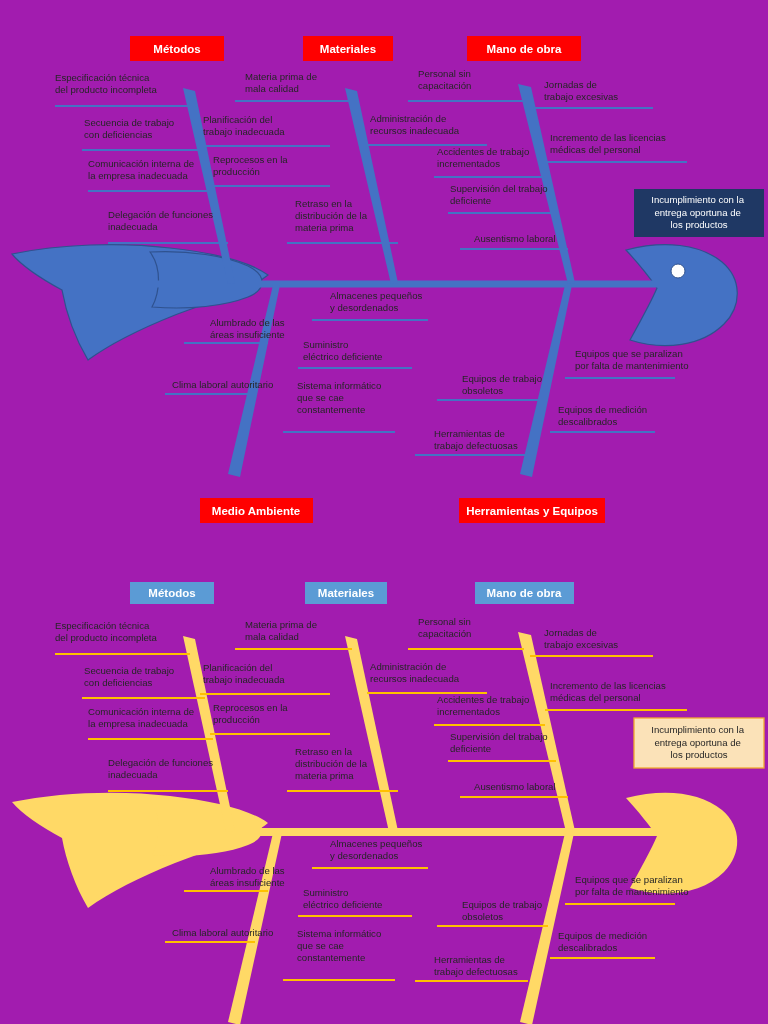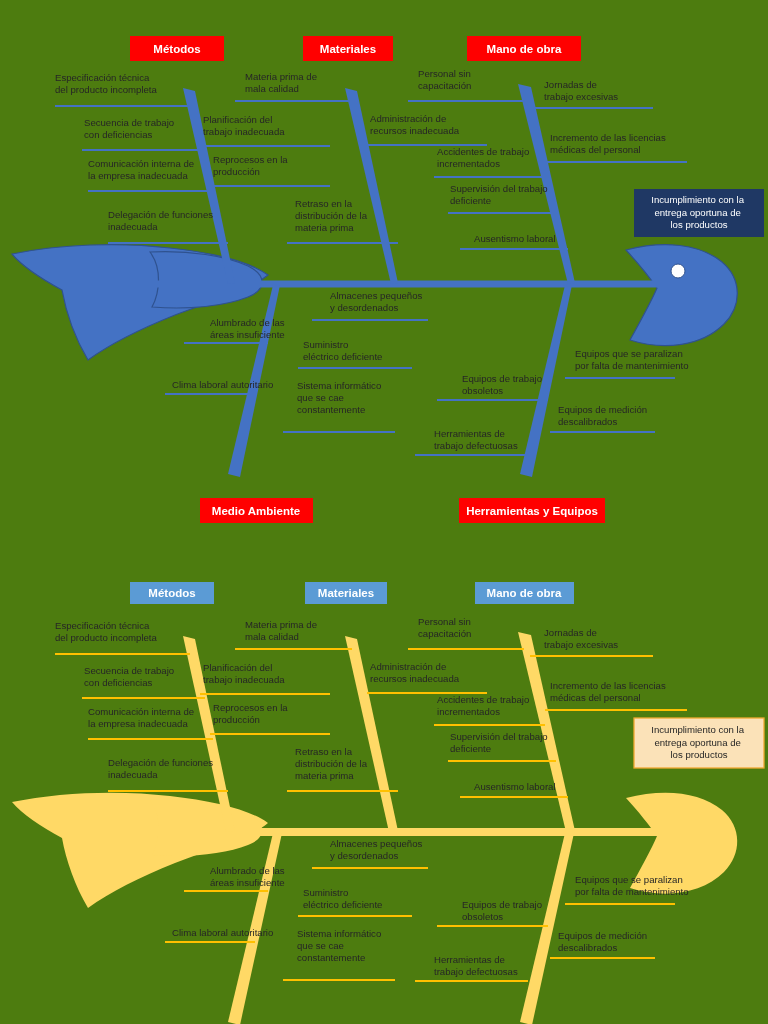--- a/index.html
+++ b/index.html
@@ -1,17 +1,17 @@
 <!DOCTYPE html>
 <html><head>
 <meta charset="utf-8">
 <style>
   html,body{margin:0;padding:0;background:#ffffff;}
   body{width:768px;height:1024px;overflow:hidden;font-family:"Liberation Sans",sans-serif;}
-  .page{position:relative;width:768px;height:1024px;background:#4d7c0f;}
+  .page{position:relative;width:768px;height:1024px;background:#a21caf;}
   .diagram{position:absolute;left:0;width:768px;}
   #diagram-top{top:0;height:540px;}
   #diagram-bottom{top:548px;height:476px;}
   svg{display:block;}
   .cat-label{font-size:11.5px;font-weight:bold;}
   .cause-text{font-size:9.6px;fill:#262626;}
   .effect-text{font-size:9.6px;}
 </style>
 </head>
 <body>

